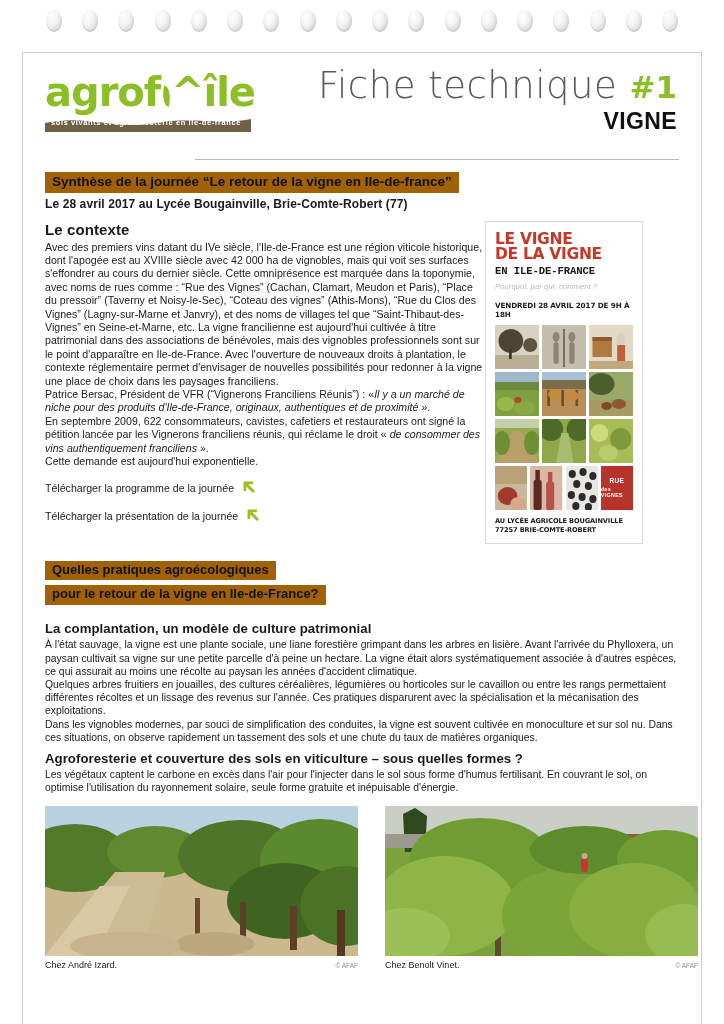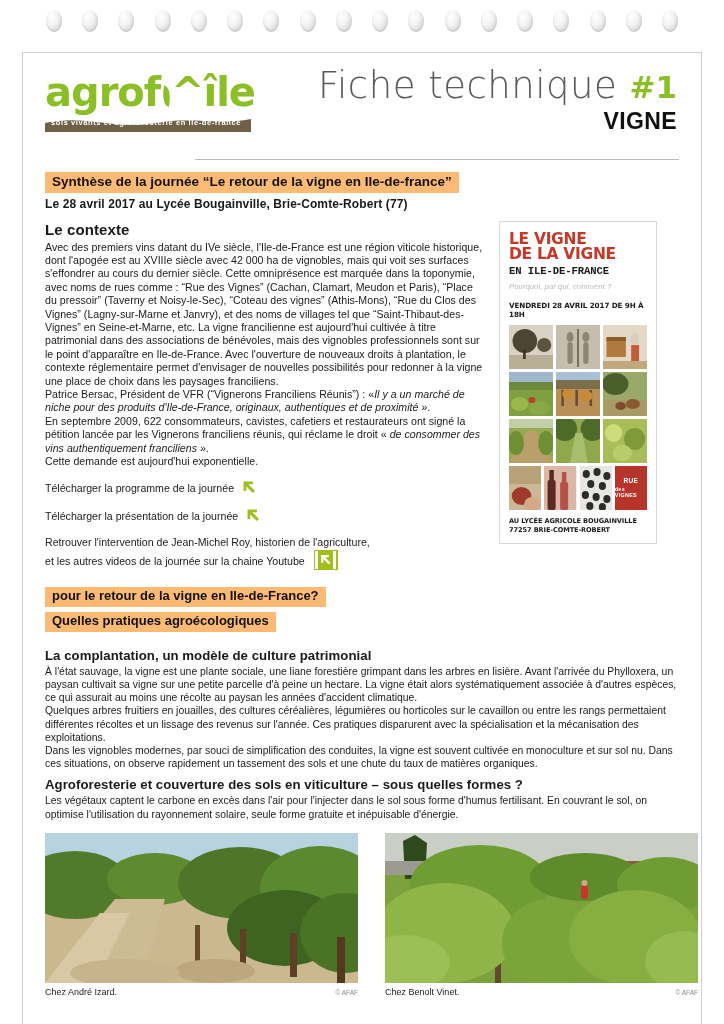--- a/index.html
+++ b/index.html
@@ -63,31 +63,31 @@
     font-weight:300; font-size:37px; color:#5a5a5a; letter-spacing:.5px; line-height:1;
   }
   #doc-title .num { color:#8cbf26; font-weight:bold; font-size:31px; letter-spacing:0; }
   #doc-subtitle {
     font-weight:bold; font-size:23px; color:#111; letter-spacing:.4px; margin-top:4px;
   }
   #header-rule { border:0; border-top:1px solid #b9b9b9; margin:6px 0 0 150px; }
 
   
   .hl {
-    display:inline-block; background:#fdba74; color:#111;
+    display:inline-block; background:#a16207; color:#111;
     font-weight:bold; padding:2px 7px 3px 7px; line-height:1.15;
   }
   .hl-lg { font-size:13.5px; }
   .hl-md { font-size:13px; }
 
   
   #synth-line { margin-top:12px; }
   #event-line { font-weight:bold; font-size:12px; margin-top:4px; letter-spacing:.1px; }
 
-  #col-wrap { display:flex; gap:14px; margin-top:6px; }
+  #col-wrap { display:flex; margin-top:6px; }
   #left-col { width:440px; }
   #right-col { width:158px; padding-top:4px; }
 
   h2.sec { font-size:15px; font-weight:bold; margin:4px 0 3px 0; letter-spacing:.1px; }
   p.body {
     font-size:10.6px; line-height:13.4px; margin:0 0 0 0; text-align:left;
     letter-spacing:.02px;
   }
   p.body + p.body { margin-top:0px; }
   .it { font-style:italic; }
@@ -244,29 +244,20 @@
         </svg>
       </div>
 
       <div class="dl-row">
         <span>Télécharger la présentation de la journée</span>
         <svg class="arrow-ul" viewBox="0 0 20 20">
           <path d="M3,3 L14,3 L14,6.2 L8.7,6.2 L16.5,14 L14,16.5 L6.2,8.7 L6.2,14 L3,14 Z" fill="#9fbf1c"></path>
         </svg>
       </div>
 
-      <div class="video-block">
-        <div>Retrouver l'intervention de Jean-Michel Roy, historien de l'agriculture,</div>
-        <span>et les autres videos de la journée sur la chaine Youtube</span>
-        <span class="yt-badge">
-          <svg width="14" height="14" viewBox="0 0 20 20">
-            <path d="M3,3 L14,3 L14,6.2 L8.7,6.2 L16.5,14 L14,16.5 L6.2,8.7 L6.2,14 L3,14 Z" fill="#ffffff"></path>
-          </svg>
-        </span>
-      </div>
     </div>
 
     <div id="right-col">
       <div id="poster">
         <div class="poster-t1">LE VIGNE</div>
         <div class="poster-t1">DE LA VIGNE</div>
         <div class="poster-t2">EN ILE-DE-FRANCE</div>
         <div class="poster-t3">Pourquoi, par qui, comment ?</div>
         <div class="poster-date">VENDREDI  28 AVRIL 2017 DE 9H À 18H</div>
 
@@ -401,24 +392,24 @@
         <div class="poster-foot">
           <div>AU LYCÉE AGRICOLE BOUGAINVILLE</div>
           <div>77257 BRIE-COMTE-ROBERT</div>
         </div>
       </div>
     </div>
   </div>
 
   <div id="sec2">
     <div>
+      <span class="hl hl-md">Quelles pratiques agroécologiques</span>
+    </div>
+    <div>
       <span class="hl hl-md">pour le retour de la vigne en Ile-de-France?</span>
-    </div>
-    <div>
-      <span class="hl hl-md">Quelles pratiques agroécologiques</span>
     </div>
 
     <div id="sec2-body">
       <h3 class="sub">La complantation, un modèle de culture patrimonial</h3>
       <p class="wide">À l'état sauvage, la vigne est une plante sociale, une liane forestière grimpant dans les arbres en lisière. Avant l'arrivée du Phylloxera, un paysan cultivait sa vigne sur une petite parcelle d'à peine un hectare. La vigne était alors systématiquement associée à d'autres espèces, ce qui assurait au moins une récolte au paysan les années d'accident climatique.</p>
       <p class="wide">Quelques arbres fruitiers en jouailles, des cultures céréalières, légumières ou horticoles sur le cavaillon ou entre les rangs permettaient différentes récoltes et un lissage des revenus sur l'année. Ces pratiques disparurent avec la spécialisation et la mécanisation des exploitations.</p>
       <p class="wide">Dans les vignobles modernes, par souci de simplification des conduites, la vigne est souvent cultivée en monoculture et sur sol nu. Dans ces situations, on observe rapidement un tassement des sols et une chute du taux de matières organiques.</p>
 
       <div class="gap"></div>
 

